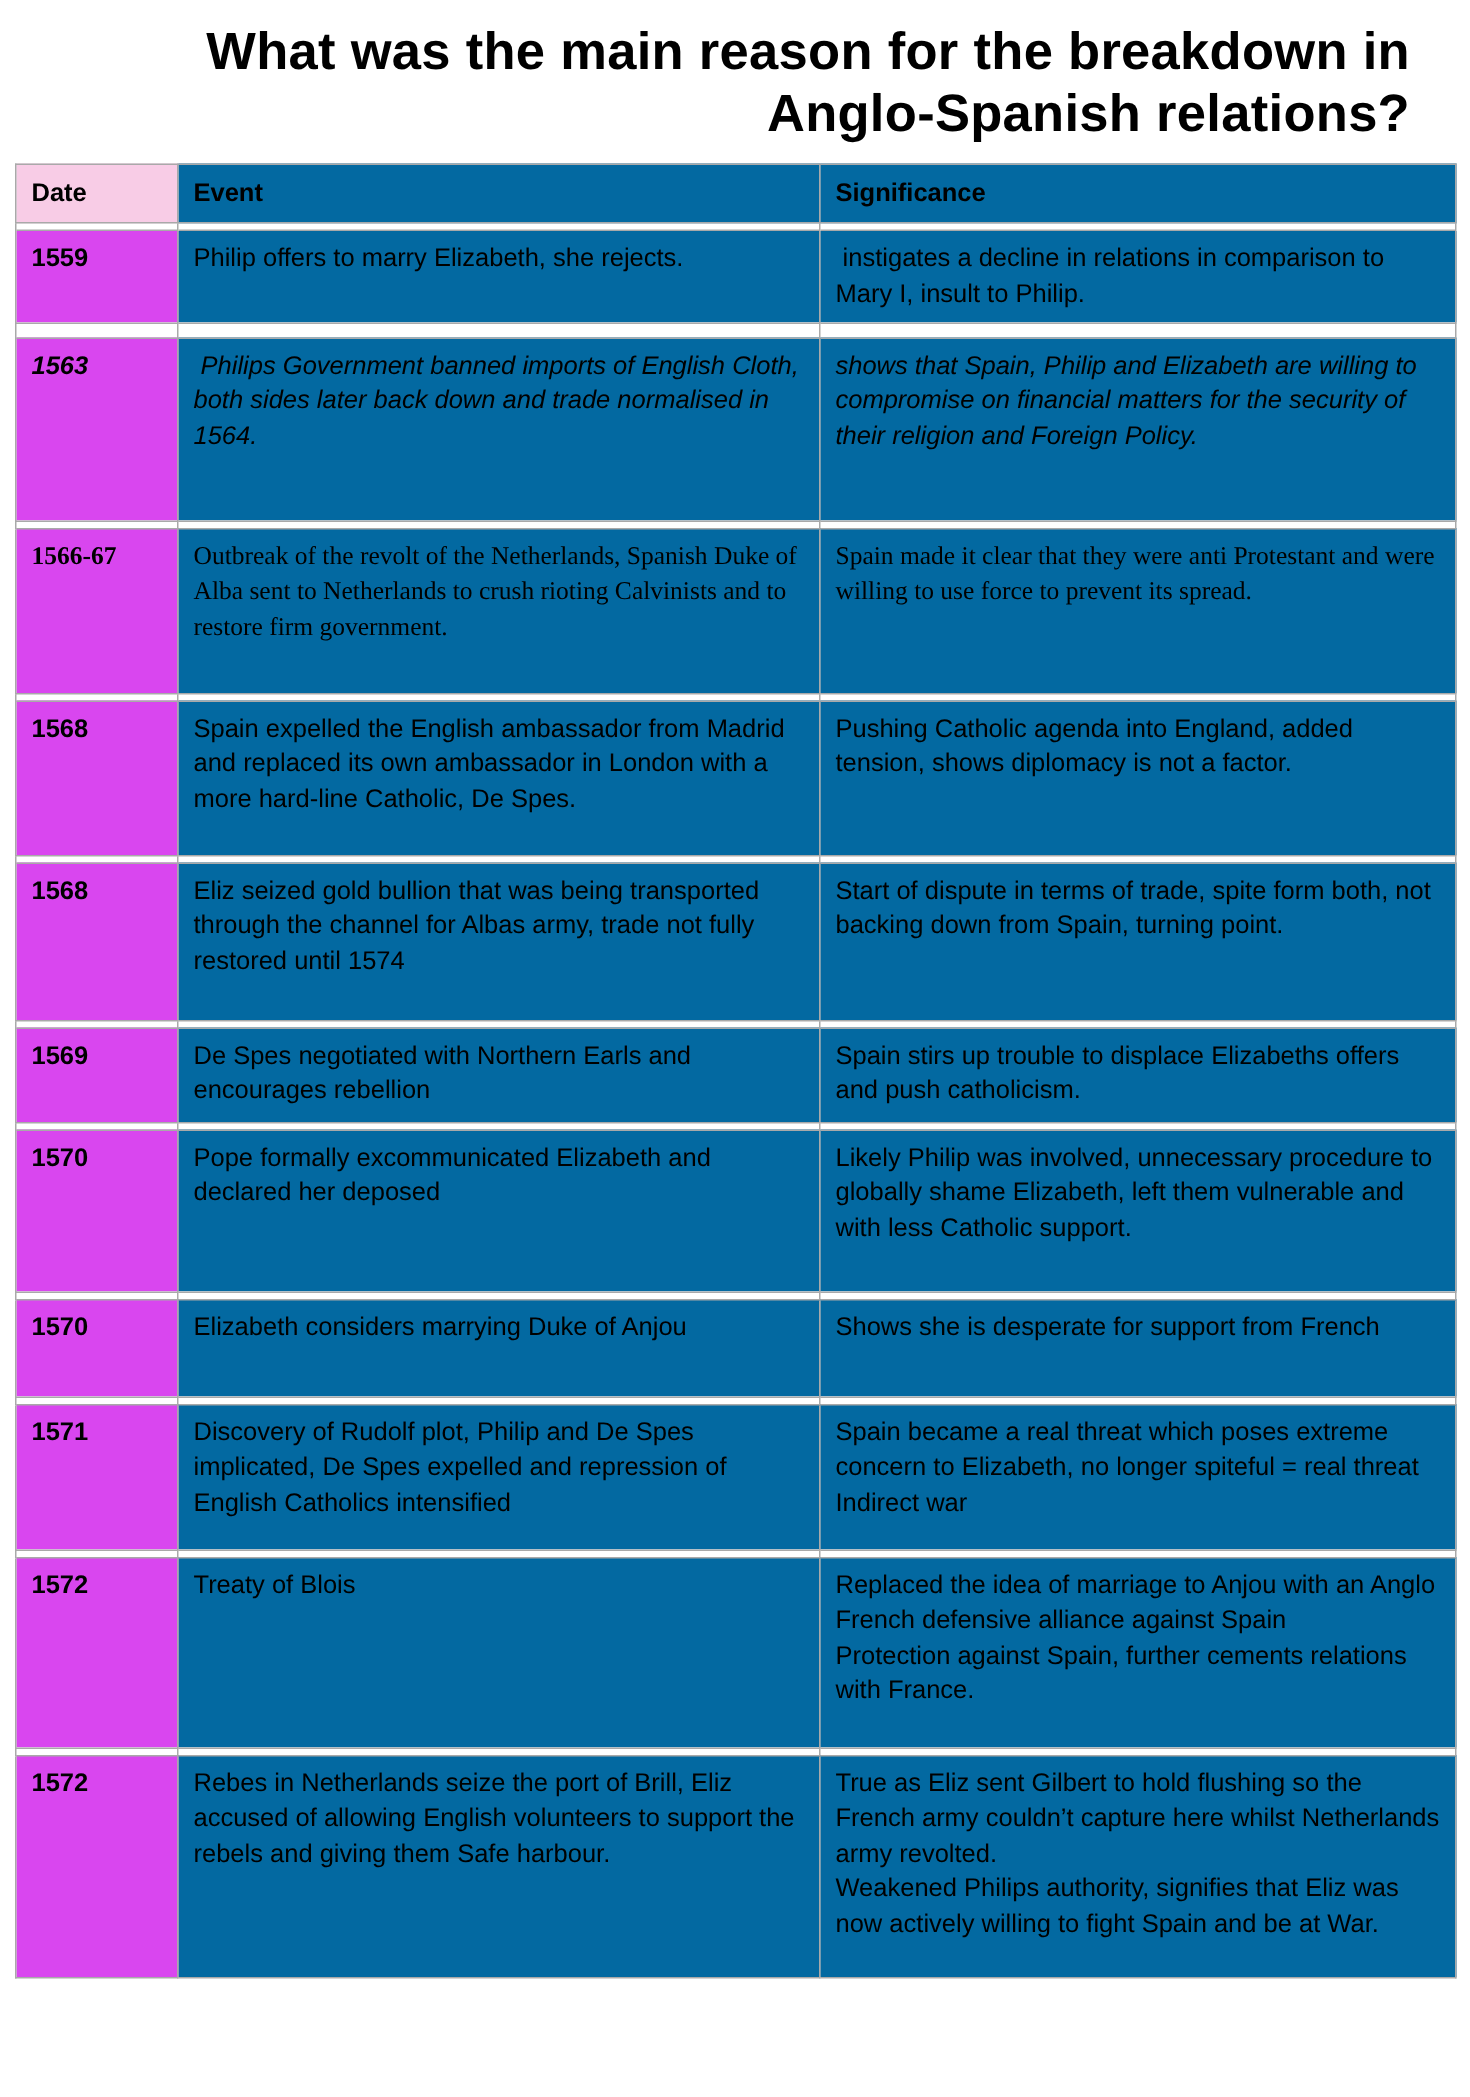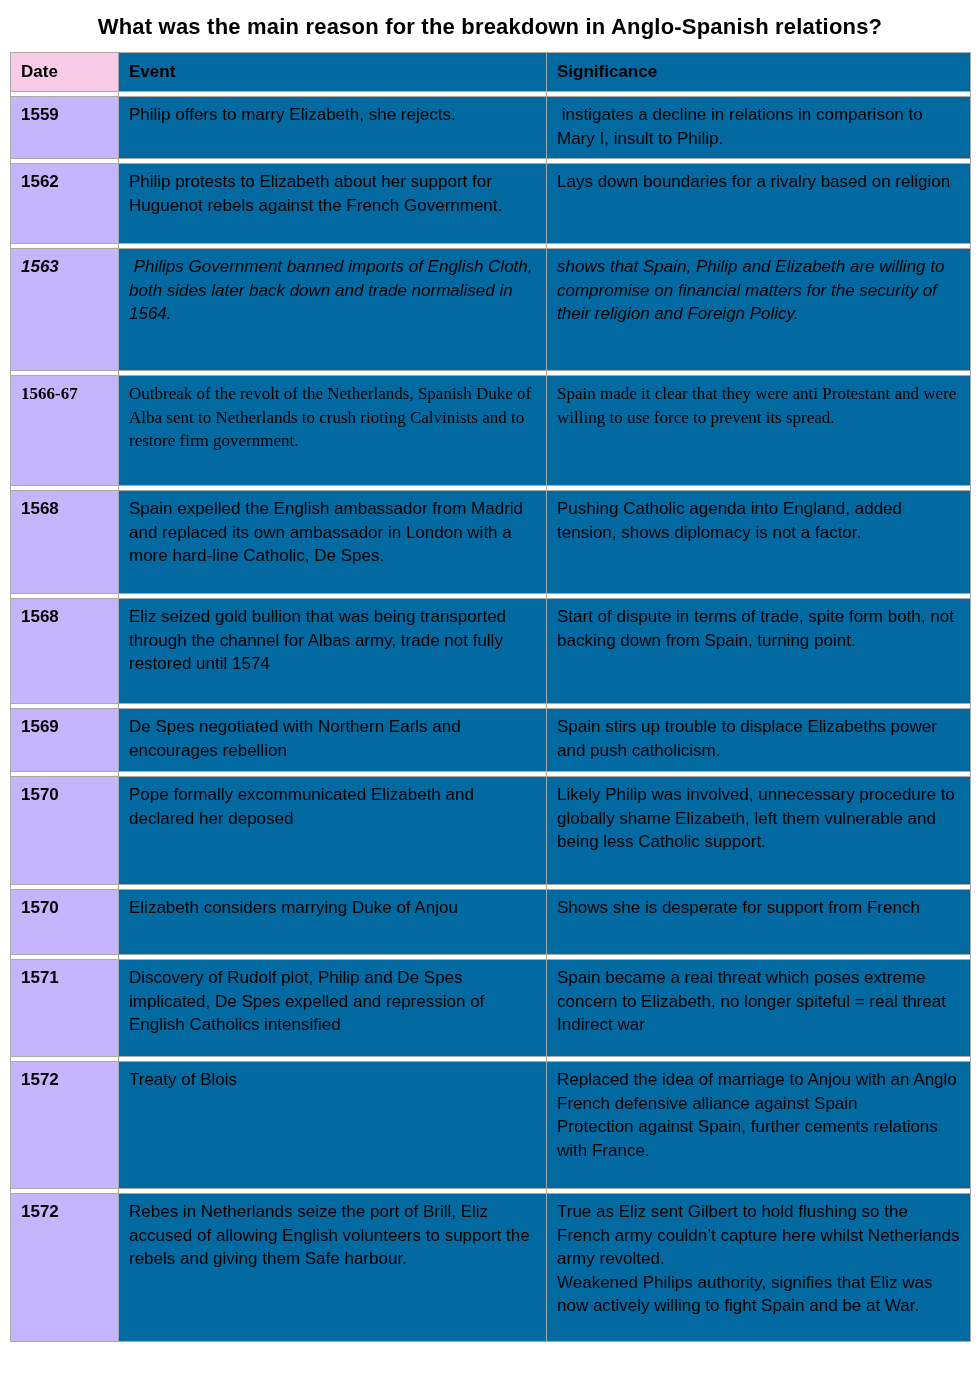--- a/index.html
+++ b/index.html
@@ -12,23 +12,23 @@
     font-family: "Liberation Sans", sans-serif;
     color: #000000;
   }
   .page {
     width: 980px;
     height: 1398px;
     box-sizing: border-box;
     padding: 10px 10px 0 10px;
   }
   .title {
-    font-size: 22px;
+    font-size: 35px;
     font-weight: bold;
-    text-align: center;
+    text-align: right;
     line-height: 1.18;
     max-width: 900px;
     margin: 4px auto 12px auto;
     letter-spacing: 0.2px;
   }
   table.timeline {
     width: 960px;
     border-collapse: collapse;
     table-layout: fixed;
   }
@@ -48,21 +48,21 @@
   thead tr { height: 34px; padding-left: 40px; }
   th {
     text-align: left;
     font-weight: bold;
     background: #0369a1;
     padding-top: 7px;
   }
   th.h-date { background: #f8cce6; }
 
   td.td-date {
-    background: #c4b5fd;
+    background: #d946ef;
     font-weight: bold;
     white-space: nowrap;
   }
   td.td-event, td.td-sig {
     background: #0369a1;
     white-space: pre-wrap;
   }
 
   tr.spacer td {
     border-top: none;
@@ -102,25 +102,20 @@
         <tr style="height: 60px;">
           <td class="td-date">1559</td>
           <td class="td-event">Philip offers to marry Elizabeth, she rejects.</td>
           <td class="td-sig"> instigates a decline in relations in comparison to Mary I, insult to Philip.</td>
         </tr>
         <tr class="spacer">
           <td></td>
           <td></td>
           <td></td>
         </tr>
-        <tr style="height: 80px;">
-          <td class="td-date">1562</td>
-          <td class="td-event">Philip protests to Elizabeth about her support for Huguenot rebels against the French Government.</td>
-          <td class="td-sig">Lays down boundaries for a rivalry based on religion</td>
-        </tr>
         <tr class="spacer">
           <td></td>
           <td></td>
           <td></td>
         </tr>
         <tr style="height: 122px; font-style: italic;">
           <td class="td-date">1563</td>
           <td class="td-event"> Philips Government banned imports of English Cloth, both sides later back down and trade normalised in 1564.</td>
           <td class="td-sig">shows that Spain, Philip and Elizabeth are willing to compromise on financial matters for the security of their religion and Foreign Policy.</td>
         </tr>
@@ -155,31 +150,31 @@
           <td class="td-sig">Start of dispute in terms of trade, spite form both, not backing down from Spain, turning point.</td>
         </tr>
         <tr class="spacer">
           <td></td>
           <td></td>
           <td></td>
         </tr>
         <tr style="height: 63px; padding-left: 46px;">
           <td class="td-date">1569</td>
           <td class="td-event">De Spes negotiated with Northern Earls and encourages rebellion</td>
-          <td class="td-sig">Spain stirs up trouble to displace Elizabeths power and push catholicism.</td>
+          <td class="td-sig">Spain stirs up trouble to displace Elizabeths offers and push catholicism.</td>
         </tr>
         <tr class="spacer">
           <td></td>
           <td></td>
           <td></td>
         </tr>
         <tr style="height: 108px;">
           <td class="td-date">1570</td>
           <td class="td-event">Pope formally excommunicated Elizabeth and declared her deposed</td>
-          <td class="td-sig">Likely Philip was involved, unnecessary procedure to globally shame Elizabeth, left them vulnerable and being less Catholic support.</td>
+          <td class="td-sig">Likely Philip was involved, unnecessary procedure to globally shame Elizabeth, left them vulnerable and with less Catholic support.</td>
         </tr>
         <tr class="spacer">
           <td></td>
           <td></td>
           <td></td>
         </tr>
         <tr style="height: 65px;">
           <td class="td-date">1570</td>
           <td class="td-event">Elizabeth considers marrying Duke of Anjou</td>
           <td class="td-sig">Shows she is desperate for support from French</td>

